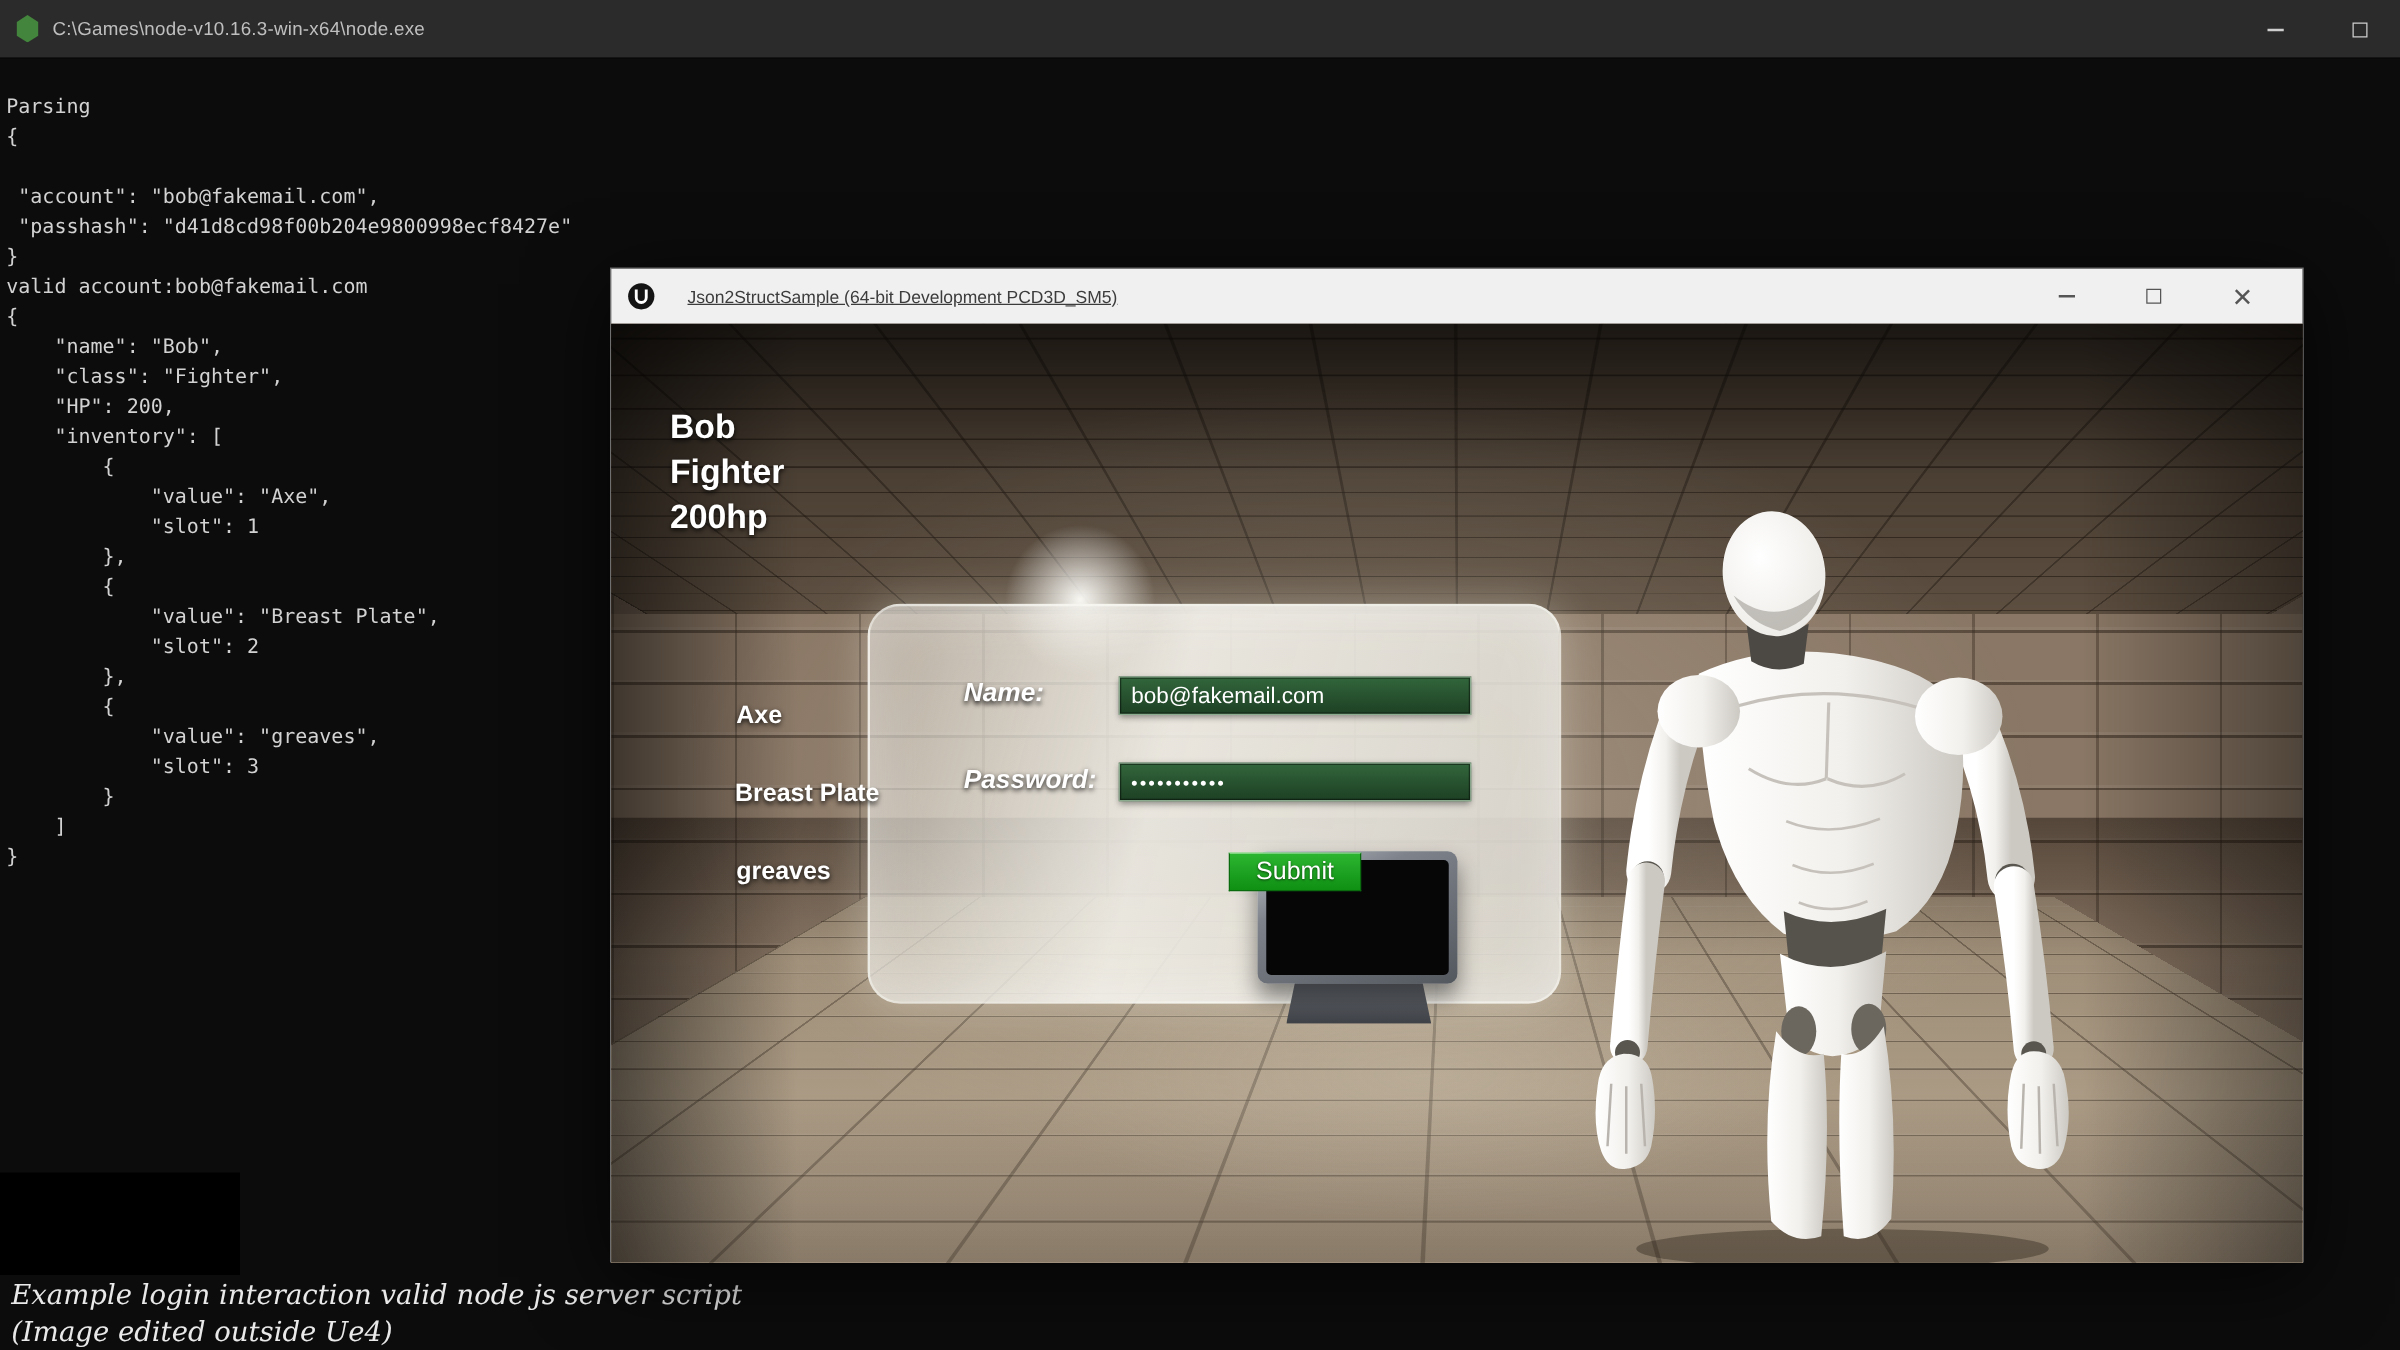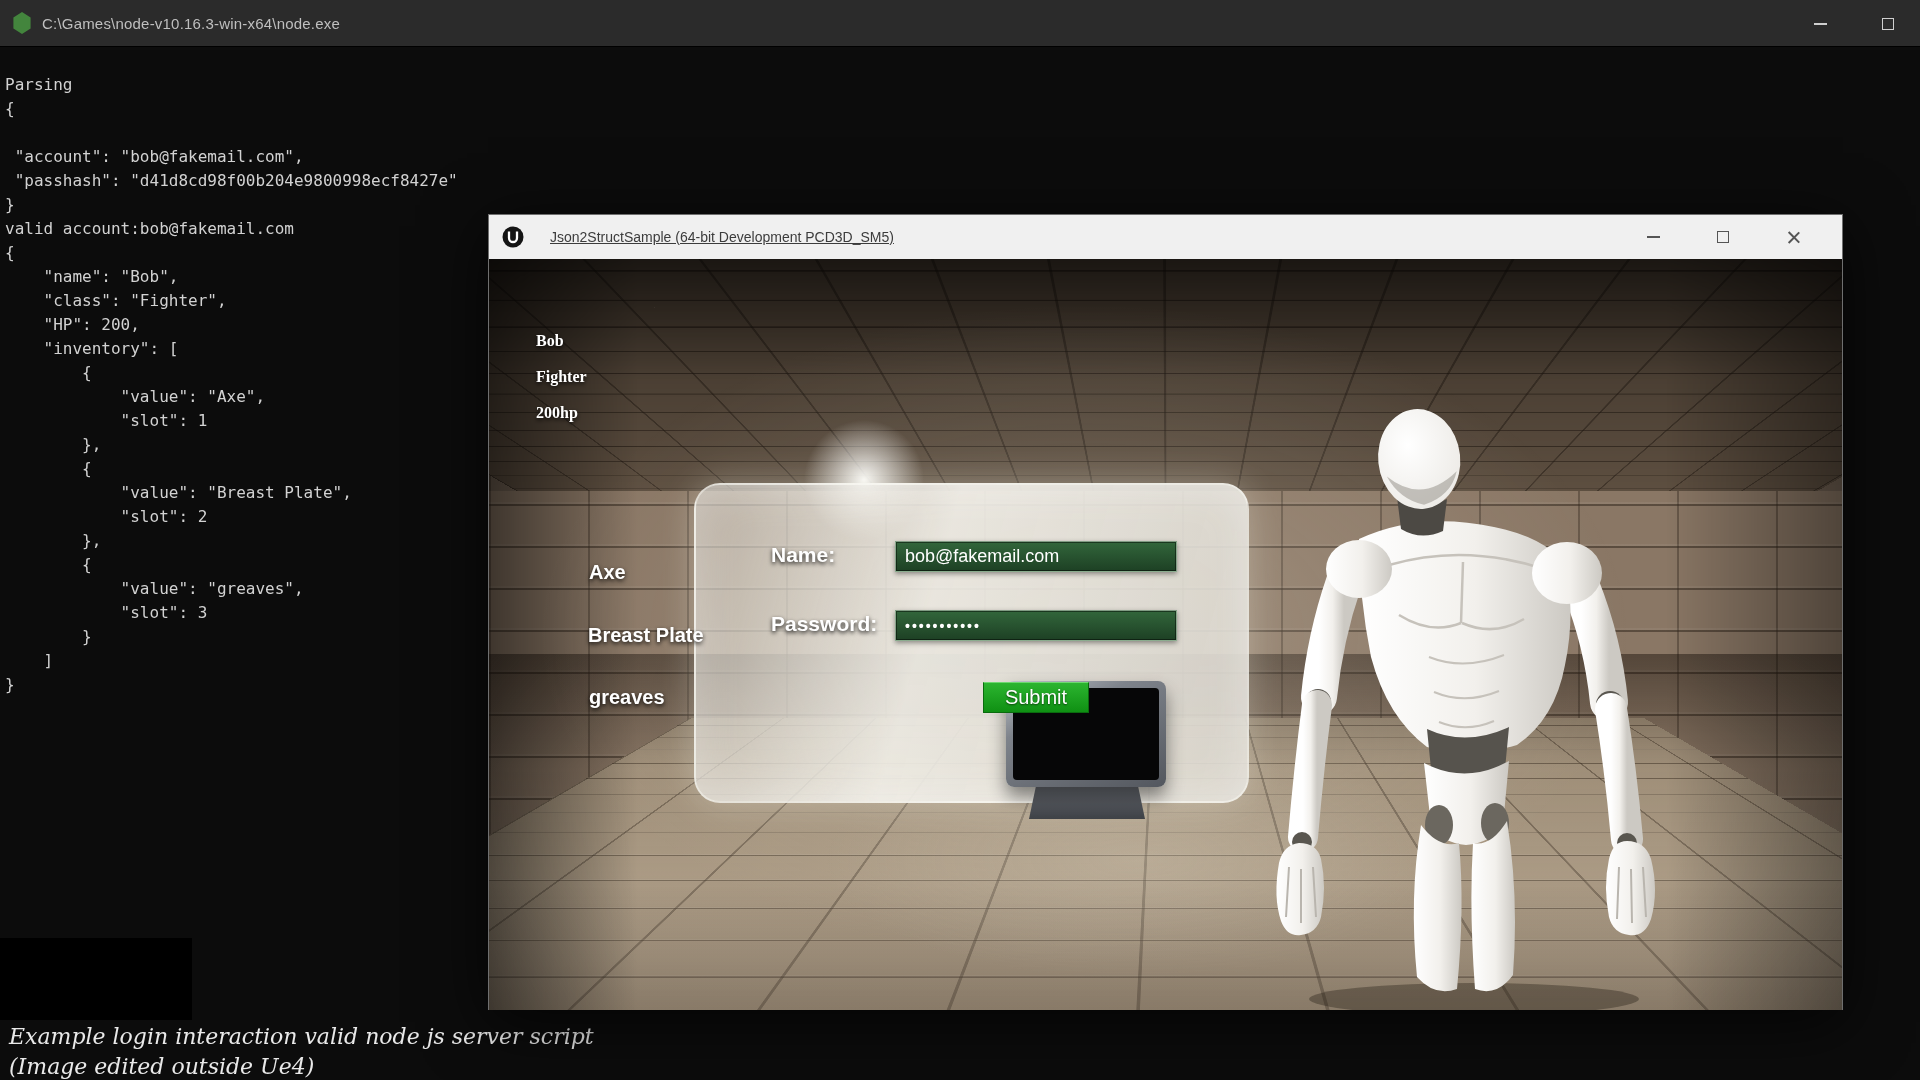--- a/index.html
+++ b/index.html
@@ -83,24 +83,24 @@
     background:linear-gradient(155deg,#c0c5cb,#7e838b 32%,#53575e); border-radius:8px; padding:7px;
     box-shadow:0 10px 18px rgba(0,0,0,.45); }
   .pedestal-screen { width:100%; height:100%; background:#060607; border-radius:4px; }
   .pedestal-base { position:absolute; left:540px; top:527px; width:116px; height:33px;
     background:linear-gradient(#6c7077,#3e4146); clip-path:polygon(6% 0,94% 0,100% 100%,0 100%); }
 
   .robot { position:absolute; left:770px; top:138px; width:450px; height:620px; }
 
   
   .hud-text { color:#fff; font-weight:bold; text-shadow:0 2px 4px rgba(0,0,0,.85); }
-  .hud-stats { position:absolute; left:47px; top:64px; font-size:16px; line-height:36px;font-family:Liberation Serif, serif; }
+  .hud-stats { position:absolute; left:47px; top:64px; font-size:27px; line-height:36px; }
   .inv-item { position:absolute; font-size:20px; }
   .inv-0 { left:100px; top:302px; } .inv-1 { left:99px; top:365px; } .inv-2 { left:100px; top:427px;text-align:center; }
-  .login-label { position:absolute; font-size:21px; }
+  .login-label { position:absolute; font-size:21px;font-style:italic; }
   .lbl-name { left:282px; top:284px; } .lbl-pass { left:282px; top:353px; }
   .login-input { position:absolute; width:282px; height:31px; padding:0 9px;
     background:linear-gradient(#32663b,#1d4024); border:1px solid rgba(214,232,212,.55);
     box-shadow:inset 0 0 0 1px rgba(0,0,0,.45), 0 2px 5px rgba(0,0,0,.4);
     color:#fff; font-family:"Liberation Sans",sans-serif; font-size:18px; outline:none; }
   .in-name { left:406px; top:282px; }
   .in-pass { left:406px; top:351px; letter-spacing:2px; font-size:14px; font-weight:bold; }
   .submit-btn { position:absolute; left:494px; top:423px; width:106px; height:31px;
     background:linear-gradient(#2cb530,#0f9013); border:1px solid #0a6b0e; border-top-color:#6fd871;
     color:#fff; font-family:"Liberation Sans",sans-serif; font-weight:normal; font-size:20px;

